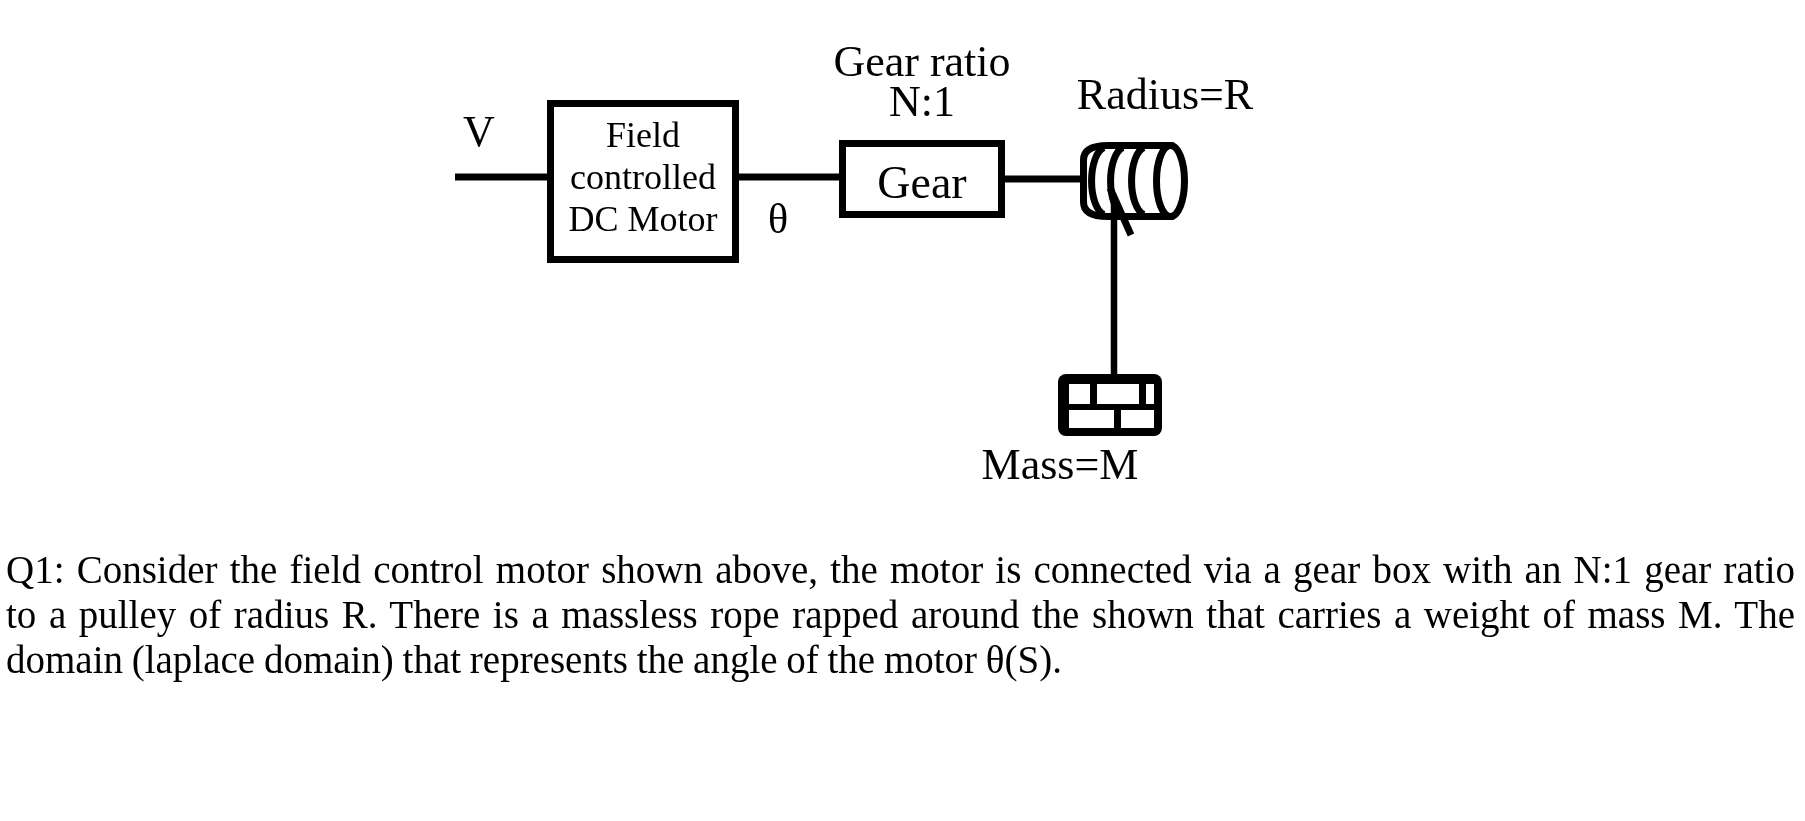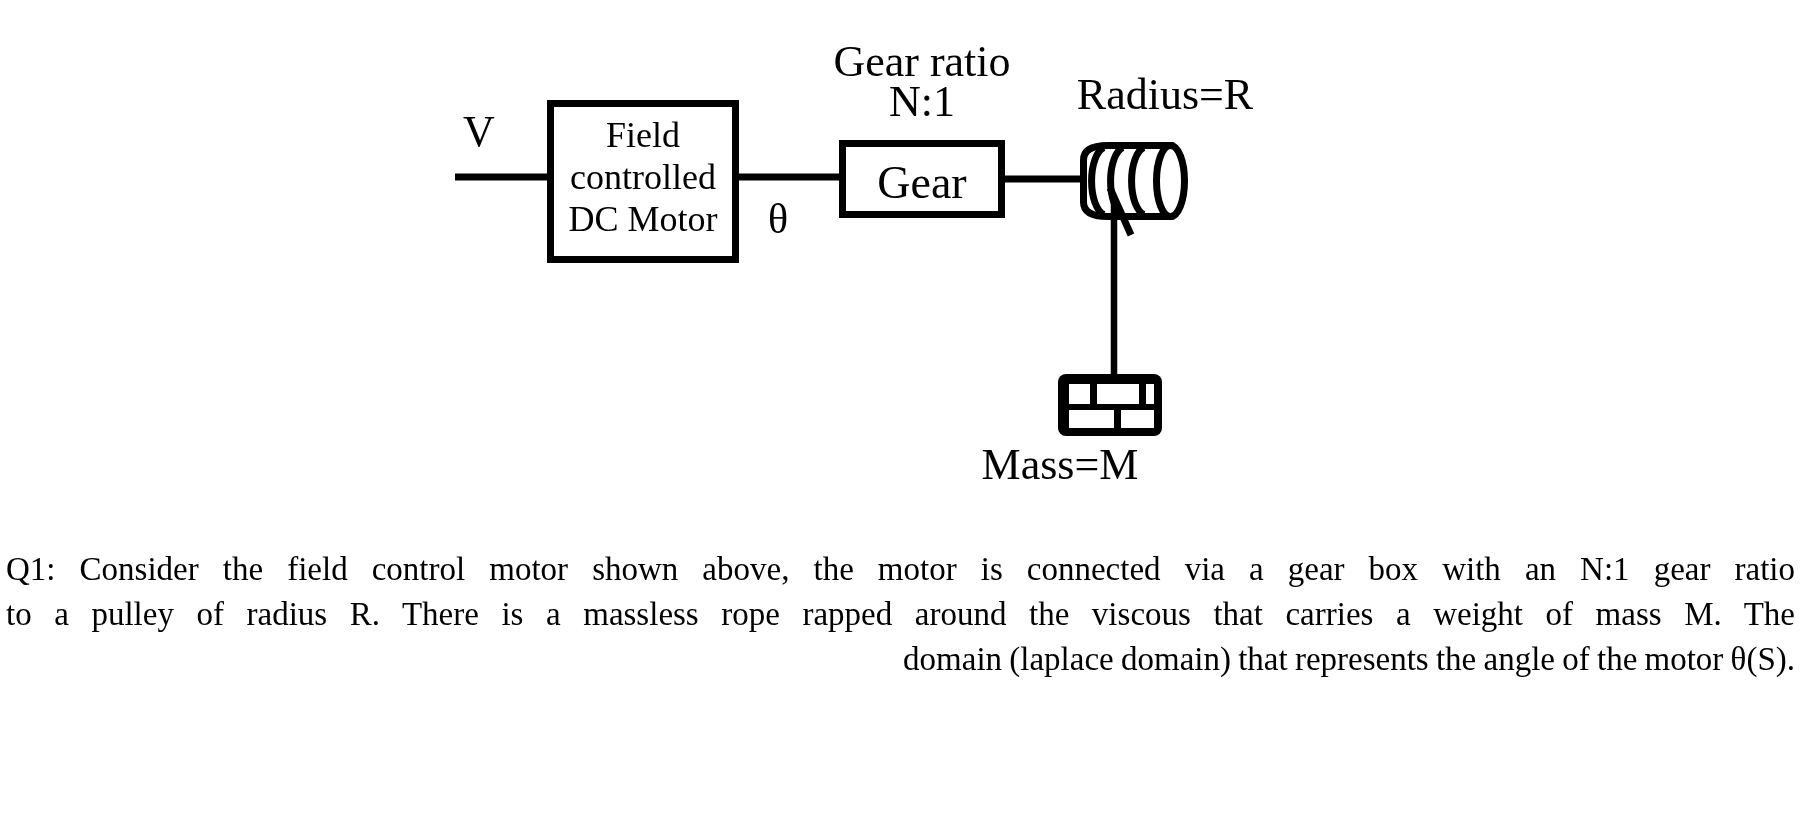--- a/index.html
+++ b/index.html
@@ -27,31 +27,31 @@
   }
   .lbl      { font-size: 44px; }
   .lbl-gear { font-size: 46px; }
   .lbl-box  { font-size: 36px; }
   .lbl-theta{ font-size: 42px; }
   .question {
     position: absolute;
     left: 6px;
     right: 10px;
     top: 547px;
-    font-size: 33px;
+    font-size: 39px;
     line-height: 45px;
     word-spacing: -1px;
     color: #000000;
   }
   .jline {
     text-align: justify;
     text-align-last: justify;
   }
   .lline {
-    text-align: right;
+    text-align: left;
   }
 </style>
 </head>
 <body>
 
 <div class="page">
 
   <svg class="diagram" width="1805" height="545" viewBox="0 0 1805 545">
 
     <text class="lbl" x="479" y="146" text-anchor="middle">V</text>
@@ -95,17 +95,17 @@
       <rect x="1146" y="384" width="8" height="20" fill="#ffffff"></rect>
       <rect x="1069" y="410" width="45" height="18" fill="#ffffff"></rect>
       <rect x="1121" y="410" width="33" height="18" fill="#ffffff"></rect>
     </g>
 
     <text class="lbl" x="1060" y="479" text-anchor="middle">Mass=M</text>
   </svg>
 
   <div class="question">
     <div class="jline">Q1: Consider the field control motor shown above, the motor is connected via a gear box with an N:1 gear ratio</div>
-    <div class="jline">to a pulley of radius R. There is a massless rope rapped around the viscous that carries a weight of mass M. The</div>
+    <div class="jline">to a pulley of radius R. There is a massless rope rapped around the shown that carries a weight of mass M. The</div>
     <div class="lline">domain (laplace domain) that represents the angle of the motor θ(S).</div>
   </div>
 
 </div>
 
 </body></html>

